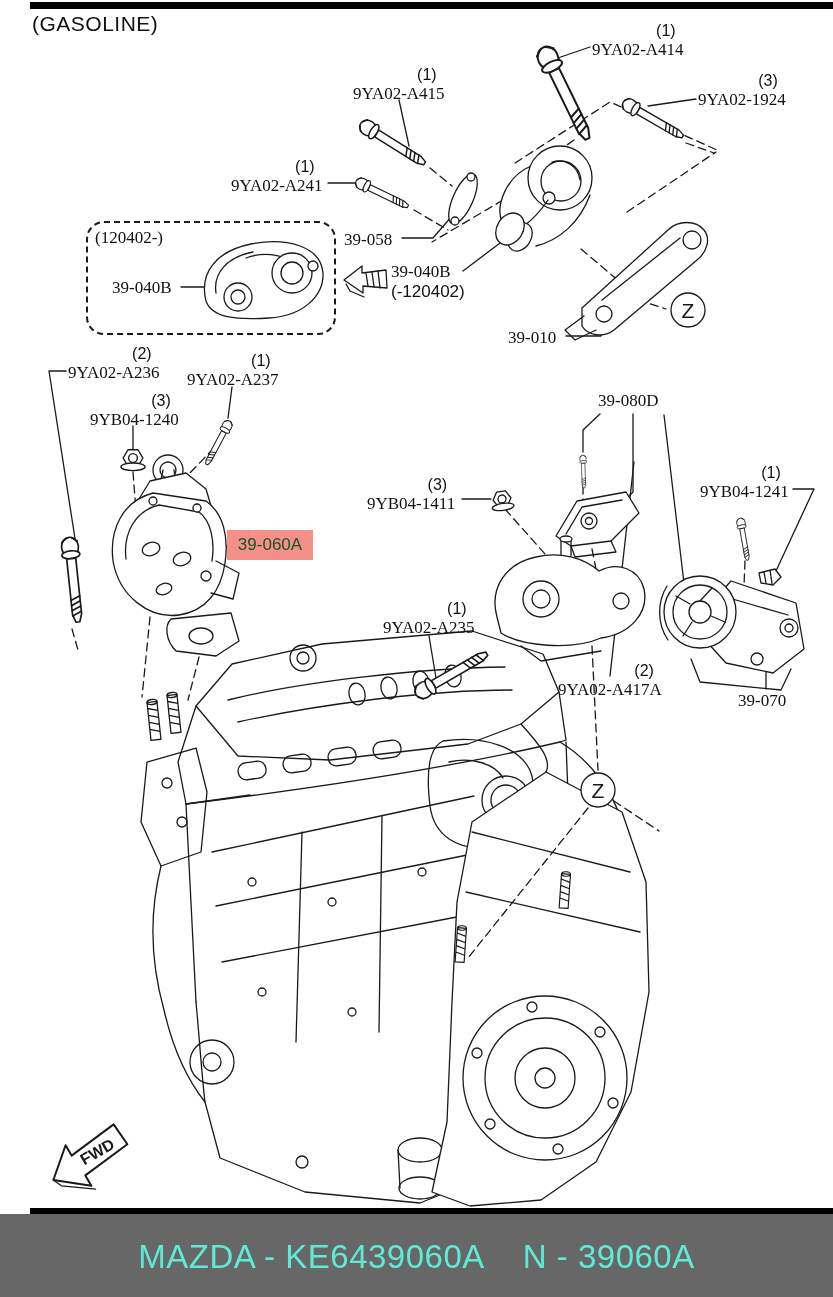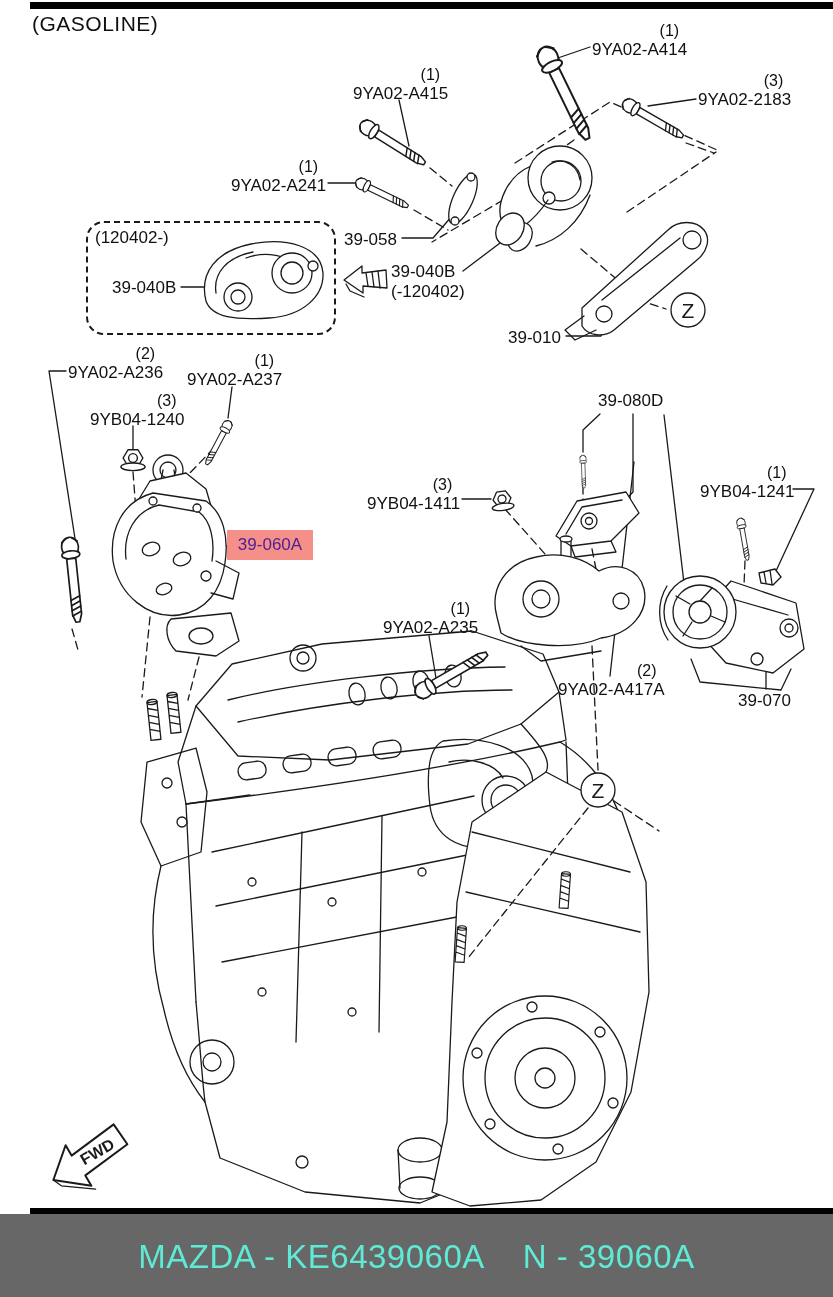--- a/index.html
+++ b/index.html
@@ -3,21 +3,21 @@
 <meta charset="utf-8">
 <style>
   html,body{margin:0;padding:0;background:#fff;}
   #page{position:relative;width:833px;height:1297px;background:#fff;overflow:hidden;
         font-family:"Liberation Sans",sans-serif;color:#111;padding-left:42px;}
   .topbar{position:absolute;left:30px;top:2px;width:803px;height:7px;background:#000;}
   .variant{position:absolute;left:32px;top:12px;font-size:21px;letter-spacing:.5px;}
   svg.art{position:absolute;left:0;top:0;z-index:1;}
   .lbl{position:absolute;z-index:2;white-space:nowrap;font-size:17px;line-height:1.15;}
   .lbl .qty{display:block;text-align:right;padding-right:8px;font-size:16px;}
-  .lbl .code{display:block;}
+  .lbl .code{display:block;font-family:Liberation Serif, serif;}
   .lbl.two .range{display:block;}
   .hl{position:absolute;z-index:2;width:86px;height:30px;display:flex;align-items:center;
       justify-content:center;font-size:17px;}
   .insetbox{position:absolute;left:86px;top:221px;width:246px;height:110px;z-index:0;
       border:2px dashed #1a1a1a;border-radius:18px;}
   .botline{position:absolute;left:30px;top:1208px;width:803px;height:6px;background:#000;}
   .footer{position:absolute;left:0;top:1214px;width:833px;height:86px;background:#676767;
       display:flex;align-items:center;justify-content:center;gap:38px;color:#5eead4;
       font-size:33px;letter-spacing:.5px;z-index:3;}
 </style>
@@ -289,21 +289,21 @@
   <div class="lbl" style="left:592px;top:22px;">
     <span class="qty">(1)</span>
     <span class="code">9YA02-A414</span>
   </div>
   <div class="lbl" style="left:353px;top:66px;">
     <span class="qty">(1)</span>
     <span class="code">9YA02-A415</span>
   </div>
   <div class="lbl" style="left:698px;top:72px;">
     <span class="qty">(3)</span>
-    <span class="code">9YA02-2183</span>
+    <span class="code">9YA02-1924</span>
   </div>
   <div class="lbl" style="left:231px;top:158px;">
     <span class="qty">(1)</span>
     <span class="code">9YA02-A241</span>
   </div>
   <div class="lbl" style="left:344px;top:230px;">
     <span class="code">39-058</span>
   </div>
   <div class="lbl two" style="left:391px;top:262px;">
     <span class="code">39-040B</span>
@@ -334,21 +334,21 @@
     <span class="code">39-080D</span>
   </div>
   <div class="lbl" style="left:367px;top:476px;">
     <span class="qty">(3)</span>
     <span class="code">9YB04-1411</span>
   </div>
   <div class="lbl" style="left:700px;top:464px;">
     <span class="qty">(1)</span>
     <span class="code">9YB04-1241</span>
   </div>
-  <div class="hl" style="left: 227px; top: 530px; background: rgb(245, 144, 136); color: #4c1d95;">
+  <div class="hl" style="left: 227px; top: 530px; background: rgb(245, 144, 136); color: #14532d;">
     <span class="code">39-060A</span>
   </div>
   <div class="lbl" style="left:383px;top:600px;">
     <span class="qty">(1)</span>
     <span class="code">9YA02-A235</span>
   </div>
   <div class="lbl" style="left:558px;top:662px;">
     <span class="qty">(2)</span>
     <span class="code">9YA02-A417A</span>
   </div>

